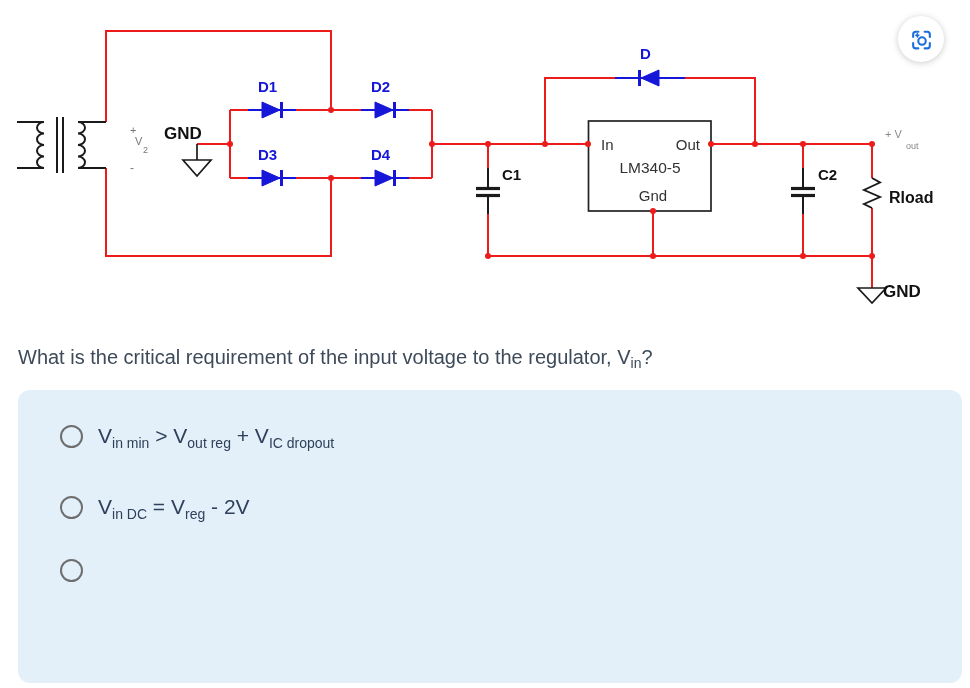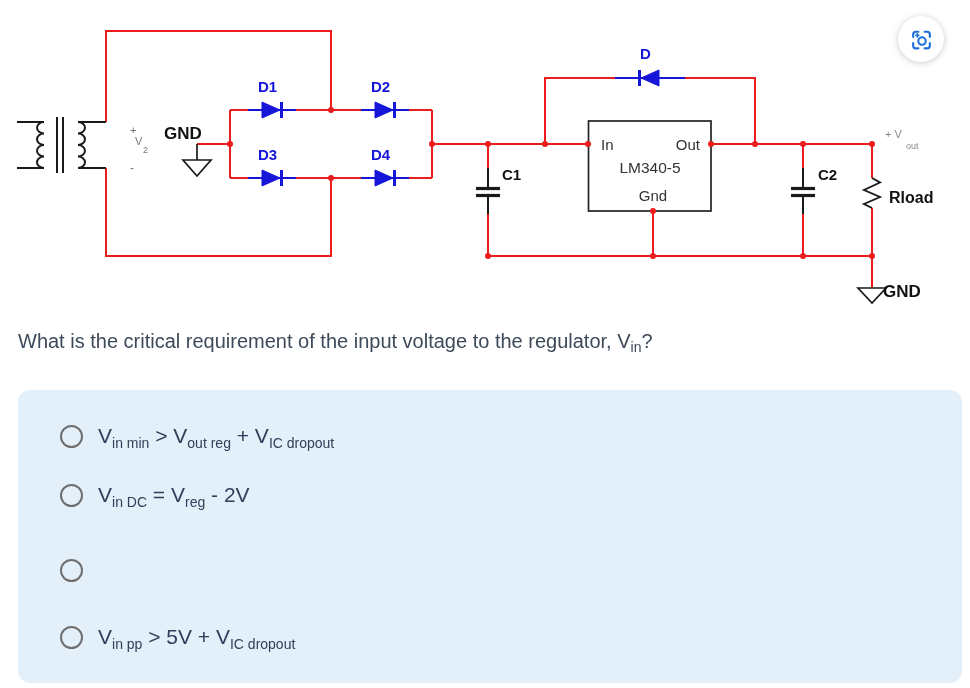--- a/index.html
+++ b/index.html
@@ -11,31 +11,31 @@
   #schematic{position:absolute;left:0;top:0;}
   
   .shot-btn{
     position:absolute;left:898px;top:16px;width:46px;height:46px;
     border-radius:50%;background:#ffffff;
     box-shadow:0 1px 6px rgba(60,64,67,.28);
     display:flex;align-items:center;justify-content:center;cursor:pointer;
   }
   
   .question{
-    position:absolute;left:18px;top:330px;width:930px;
+    position:absolute;left:18px;top:346px;width:930px;
     font-size:20px;color:#3d4a5a;
   }
   .question .sub{font-size:14px;position:relative;top:4px;}
   
   .panel{
     position:absolute;left:18px;top:390px;width:944px;height:293px;
     background:#e3f0fa;border-radius:12px;
   }
   .opt{position:absolute;left:42px;display:flex;align-items:center;height:26px;}
-  .opt-1{top:33px}.opt-2{top:92px}.opt-3{top:167px}.opt-4{top:234px}
+  .opt-1{top:33px}.opt-2{top:104px}.opt-3{top:167px}.opt-4{top:234px}
   .radio{
     width:23px;height:23px;box-sizing:border-box;flex:0 0 auto;
     border:2.6px solid #6e6e6e;border-radius:50%;background:transparent;cursor:pointer;
   }
   .formula{margin-left:15px;font-size:21px;color:#30405a;white-space:nowrap;}
   .formula .sub{font-size:14px;position:relative;top:5px;margin-top:37px;}
 </style>
 </head>
 <body>
 
@@ -194,17 +194,13 @@
     <span class="radio"></span>
     <span class="formula"><span>V</span><span class="sub">in min</span><span> &gt; </span><span>V</span><span class="sub">out reg</span><span> + </span><span>V</span><span class="sub">IC dropout</span></span>
   </div>
   <div class="opt opt-2">
     <span class="radio"></span>
     <span class="formula"><span>V</span><span class="sub">in DC</span><span> = </span><span>V</span><span class="sub">reg</span><span> - 2V</span></span>
   </div>
   <div class="opt opt-3">
     <span class="radio"></span>
   </div>
-  <div class="opt opt-4">
-    <span class="radio"></span>
-    <span class="formula"><span>V</span><span class="sub">in pp</span><span> &gt; 5V + </span><span>V</span><span class="sub">IC dropout</span></span>
-  </div>
 </div>
 
 </body></html>

